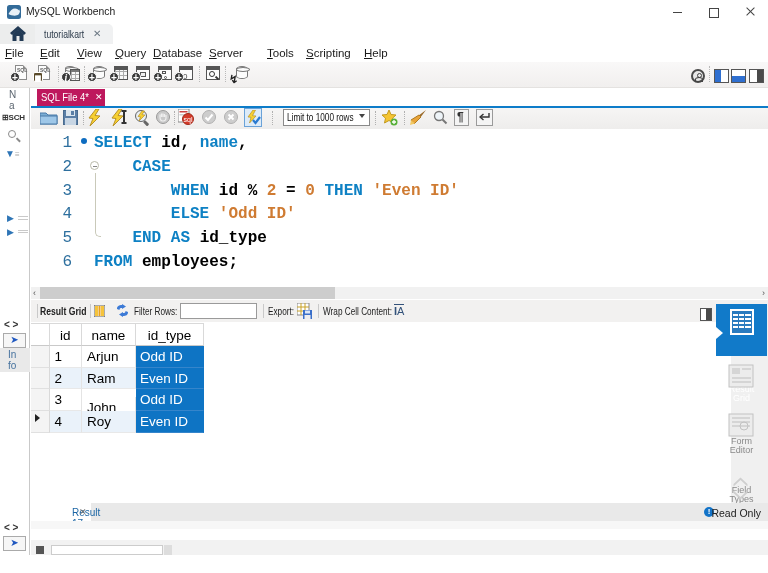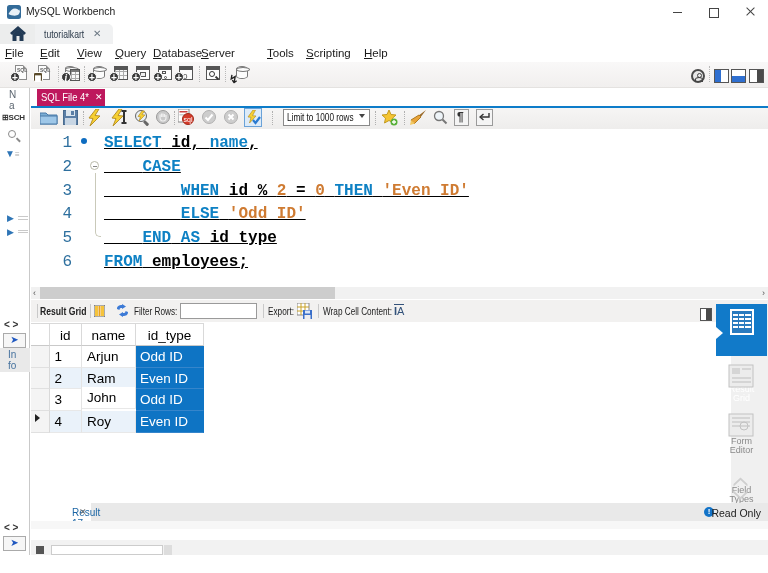--- a/index.html
+++ b/index.html
@@ -49,21 +49,21 @@
 
 #etab{left:37px;top:89px;width:68px;height:17px;background:#be185d;color:#fff;font-size:10.5px;}
 #eline{left:31px;top:106px;width:737px;height:2px;background:#0d7cc9;}
 
 #etb{left:31px;top:108px;width:737px;height:21px;background:linear-gradient(#f6f5f4,#eeedec);}
 .ei{position:absolute;}
 .esep{position:absolute;top:3px;width:1px;height:14px;border-left:1px dotted #b0b0b0;}
 
 #code{left:31px;top:132px;width:737px;height:158px;background:#fff;font-family:"Liberation Mono",monospace;font-size:16px;font-weight:bold;line-height:23.8px;white-space:pre;}
 #gutter{position:absolute;left:25px;top:0;width:16px;text-align:right;color:#2d6f9e;font-weight:normal;}
-#ctext{position:absolute;left:73px;top:0;color:#000;text-decoration:underline;}
+#ctext{position:absolute;left:63px;top:0;color:#000;}
 .kw{color:#0e81c4;} .str{color:#cf7b32;} .num{color:#cf7b32;}
 #bullet{position:absolute;left:50px;top:6px;width:6px;height:6px;border-radius:50%;background:#0d6cc0;}
 #fold{position:absolute;left:59px;top:29px;width:9px;height:9px;border:1px solid #b9b9a9;border-radius:50%;background:#fff;}
 #fold:before{content:"";position:absolute;left:1.5px;top:3.5px;width:4px;height:1px;background:#888;}
 #fline{position:absolute;left:63.5px;top:41px;width:6px;height:64px;border-left:1px solid #c9c9b9;border-bottom:1px solid #c9c9b9;border-bottom-left-radius:5px;}
 
 #hsc{left:31px;top:287px;width:737px;height:12px;background:#f1f1f1;}
 #hsc .th{position:absolute;left:9px;top:0;width:295px;height:12px;background:#cdcdcd;}
 #hsc .ar{position:absolute;top:1px;font-size:9px;color:#555;}
 
@@ -128,21 +128,21 @@
         <span class="x">✕</span>
       </div>
   </div>
 
   <div class="abs" id="menubar">
     <span style="left:5px"><u>F</u>ile</span>
     <span style="left:40px"><u>E</u>dit</span>
     <span style="left:77px"><u>V</u>iew</span>
     <span style="left:115px"><u>Q</u>uery</span>
     <span style="left:153px"><u>D</u>atabase</span>
-    <span style="left:201px"><u>S</u>erver</span>
+    <span style="left:209px"><u>S</u>erver</span>
     <span style="left:267px"><u>T</u>ools</span>
     <span style="left:306px"><u>S</u>cripting</span>
     <span style="left:364px"><u>H</u>elp</span>
   </div>
 
   <div class="abs" id="toolbar"></div>
   <div class="abs tbi" style="left:12px">
       <span class="doc"></span>
       <span class="plus">+</span>
     </div>
@@ -375,21 +375,21 @@
     <div class="c dc" style="left:51px;top:23px;width:54px">Arjun</div>
     <div class="c dc sel" style="left:105px;top:23px;width:68px">Odd ID</div>
 
     <div class="c dc gu" style="left:0;top:44.7px;width:18.5px"></div>
     <div class="c dc alt" style="left:18.5px;top:44.7px;width:32.5px">2</div>
     <div class="c dc alt" style="left:51px;top:44.7px;width:54px">Ram</div>
     <div class="c dc sel" style="left:105px;top:44.7px;width:68px">Even ID</div>
 
     <div class="c dc gu" style="left:0;top:66.4px;width:18.5px"></div>
     <div class="c dc" style="left:18.5px;top:66.4px;width:32.5px">3</div>
-    <div class="c dc" style="left:51px;top:64px;width:54px">John</div>
+    <div class="c dc" style="left:51px;top:74px;width:54px">John</div>
     <div class="c dc sel" style="left:105px;top:66.4px;width:68px">Odd ID</div>
 
     <div class="c dc gu" style="left:0;top:88.1px;width:18.5px">
         <span style="position:absolute;left:4px;top:3px;width:0;height:0;border-left:5px solid #222;border-top:4px solid transparent;border-bottom:4px solid transparent"></span>
       </div>
     <div class="c dc alt" style="left:18.5px;top:88.1px;width:32.5px">4</div>
     <div class="c dc alt" style="left:51px;top:88.1px;width:54px">Roy</div>
     <div class="c dc sel" style="left:105px;top:88.1px;width:68px">Even ID</div>
   </div>
 

